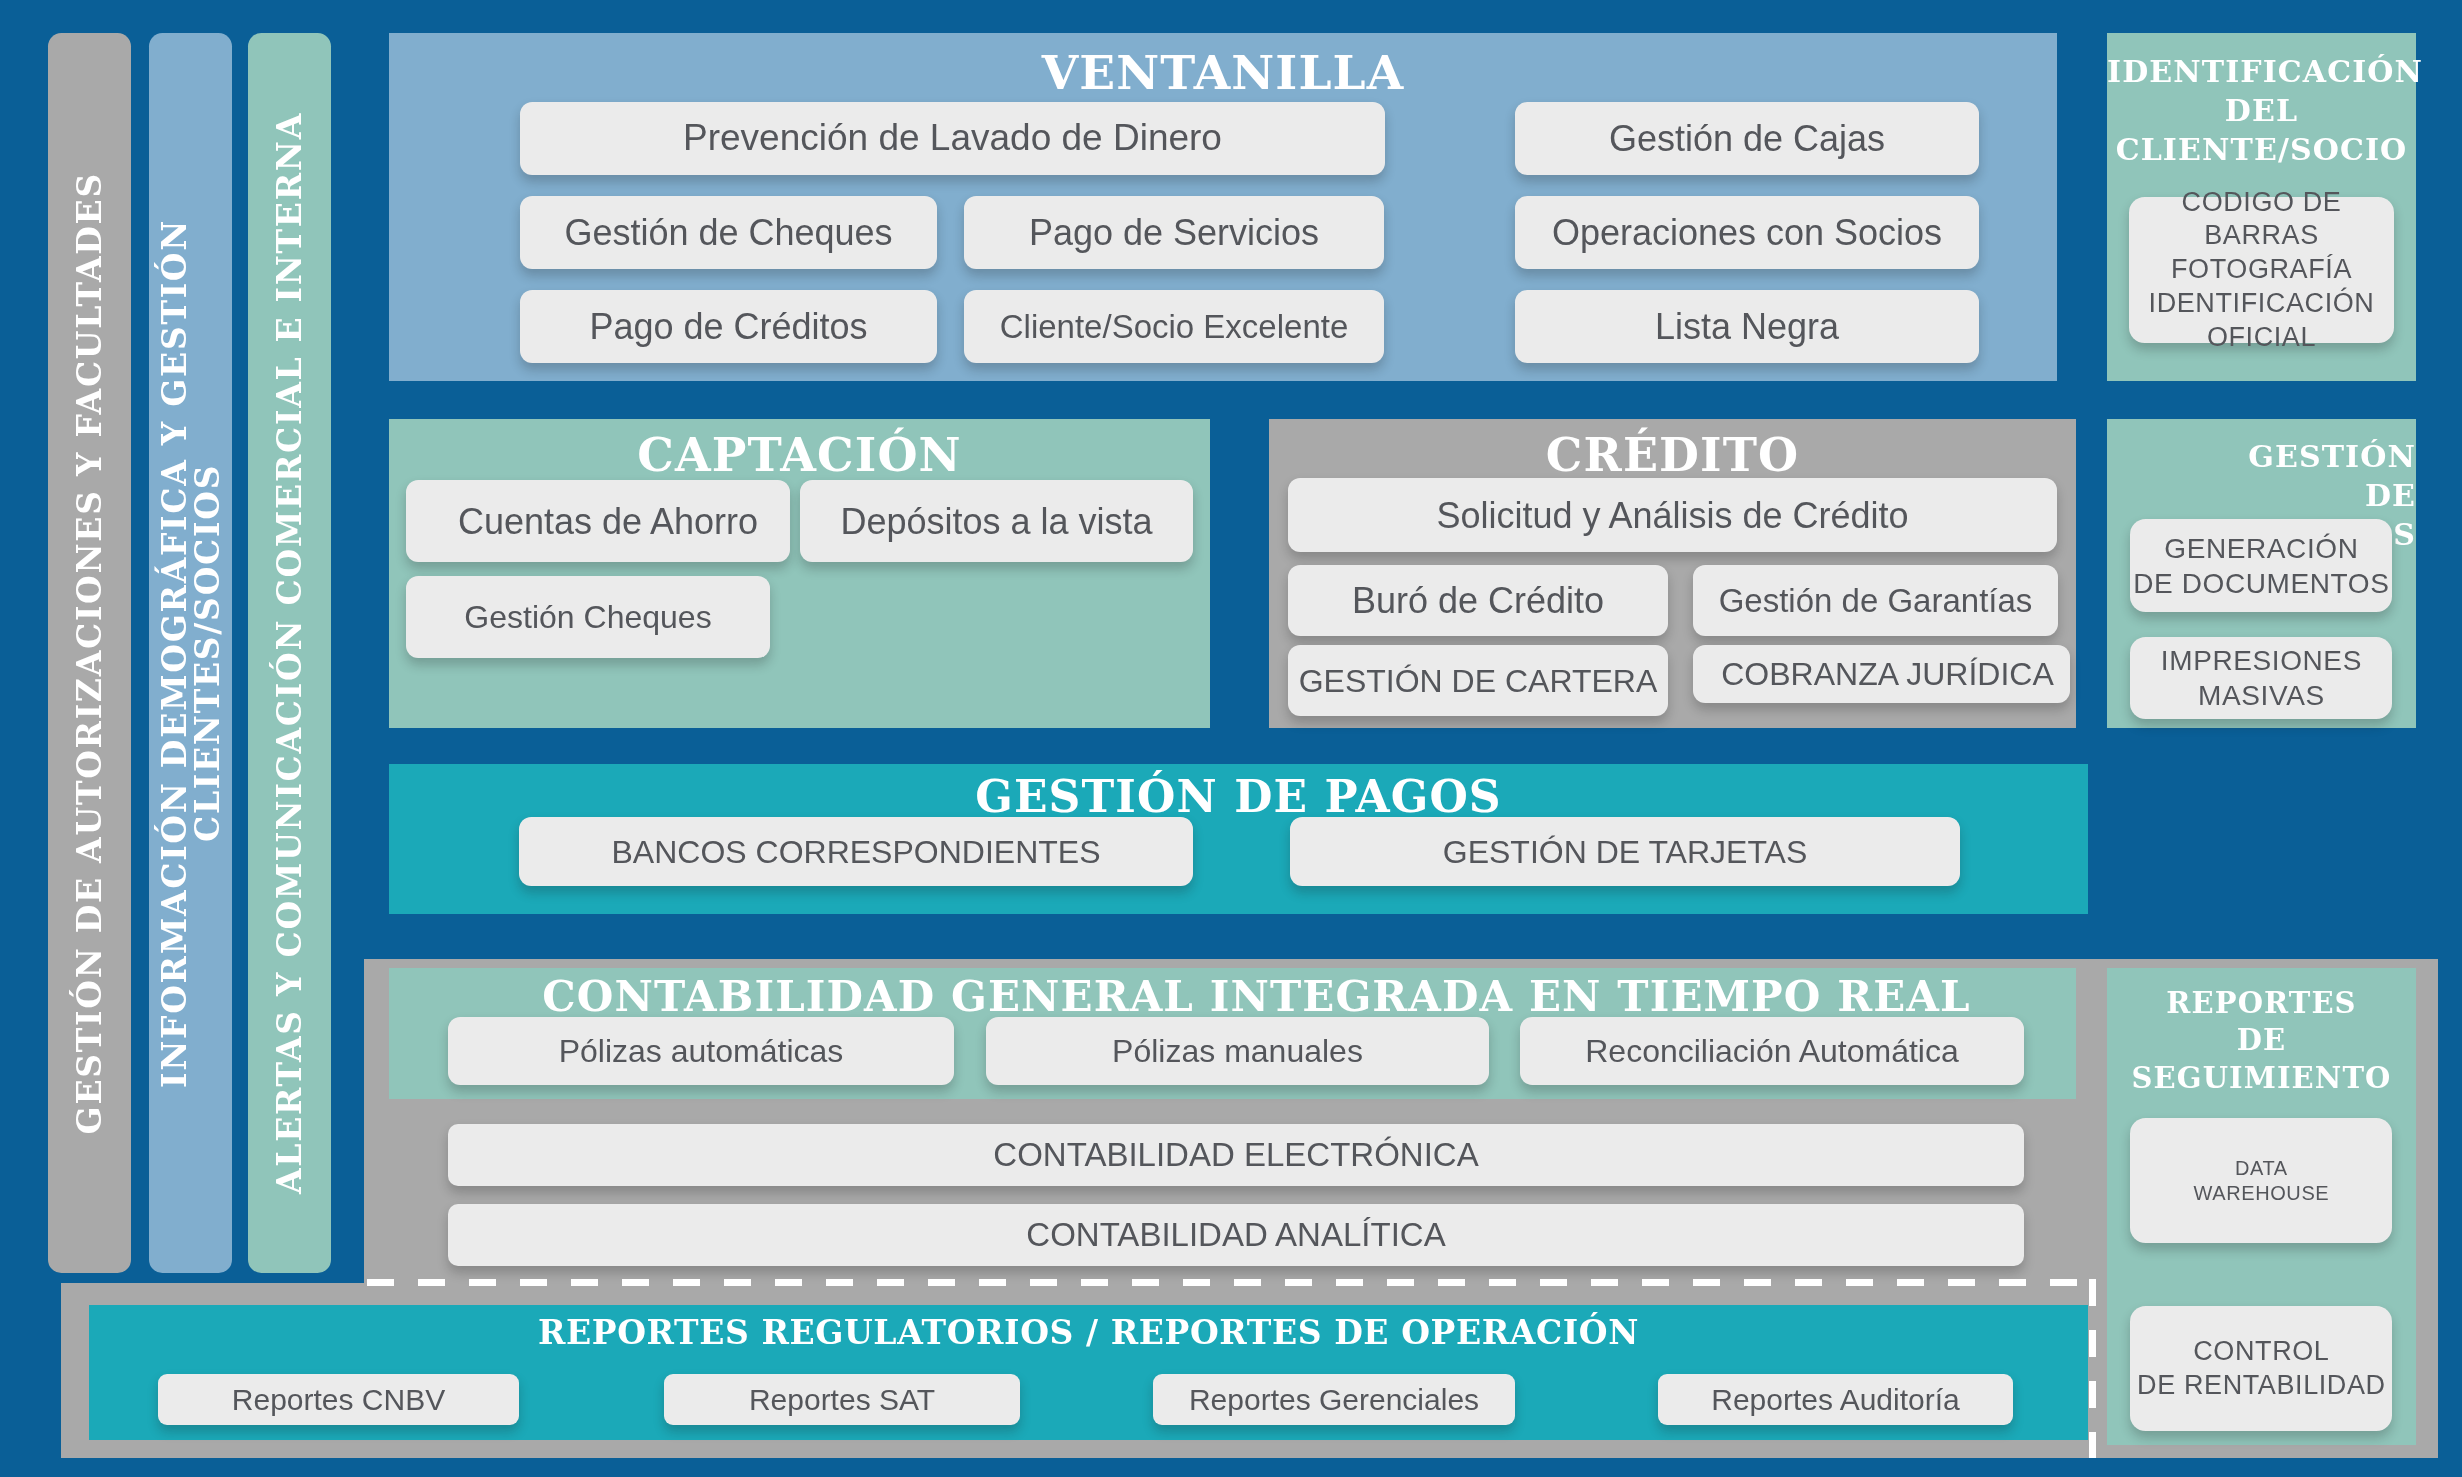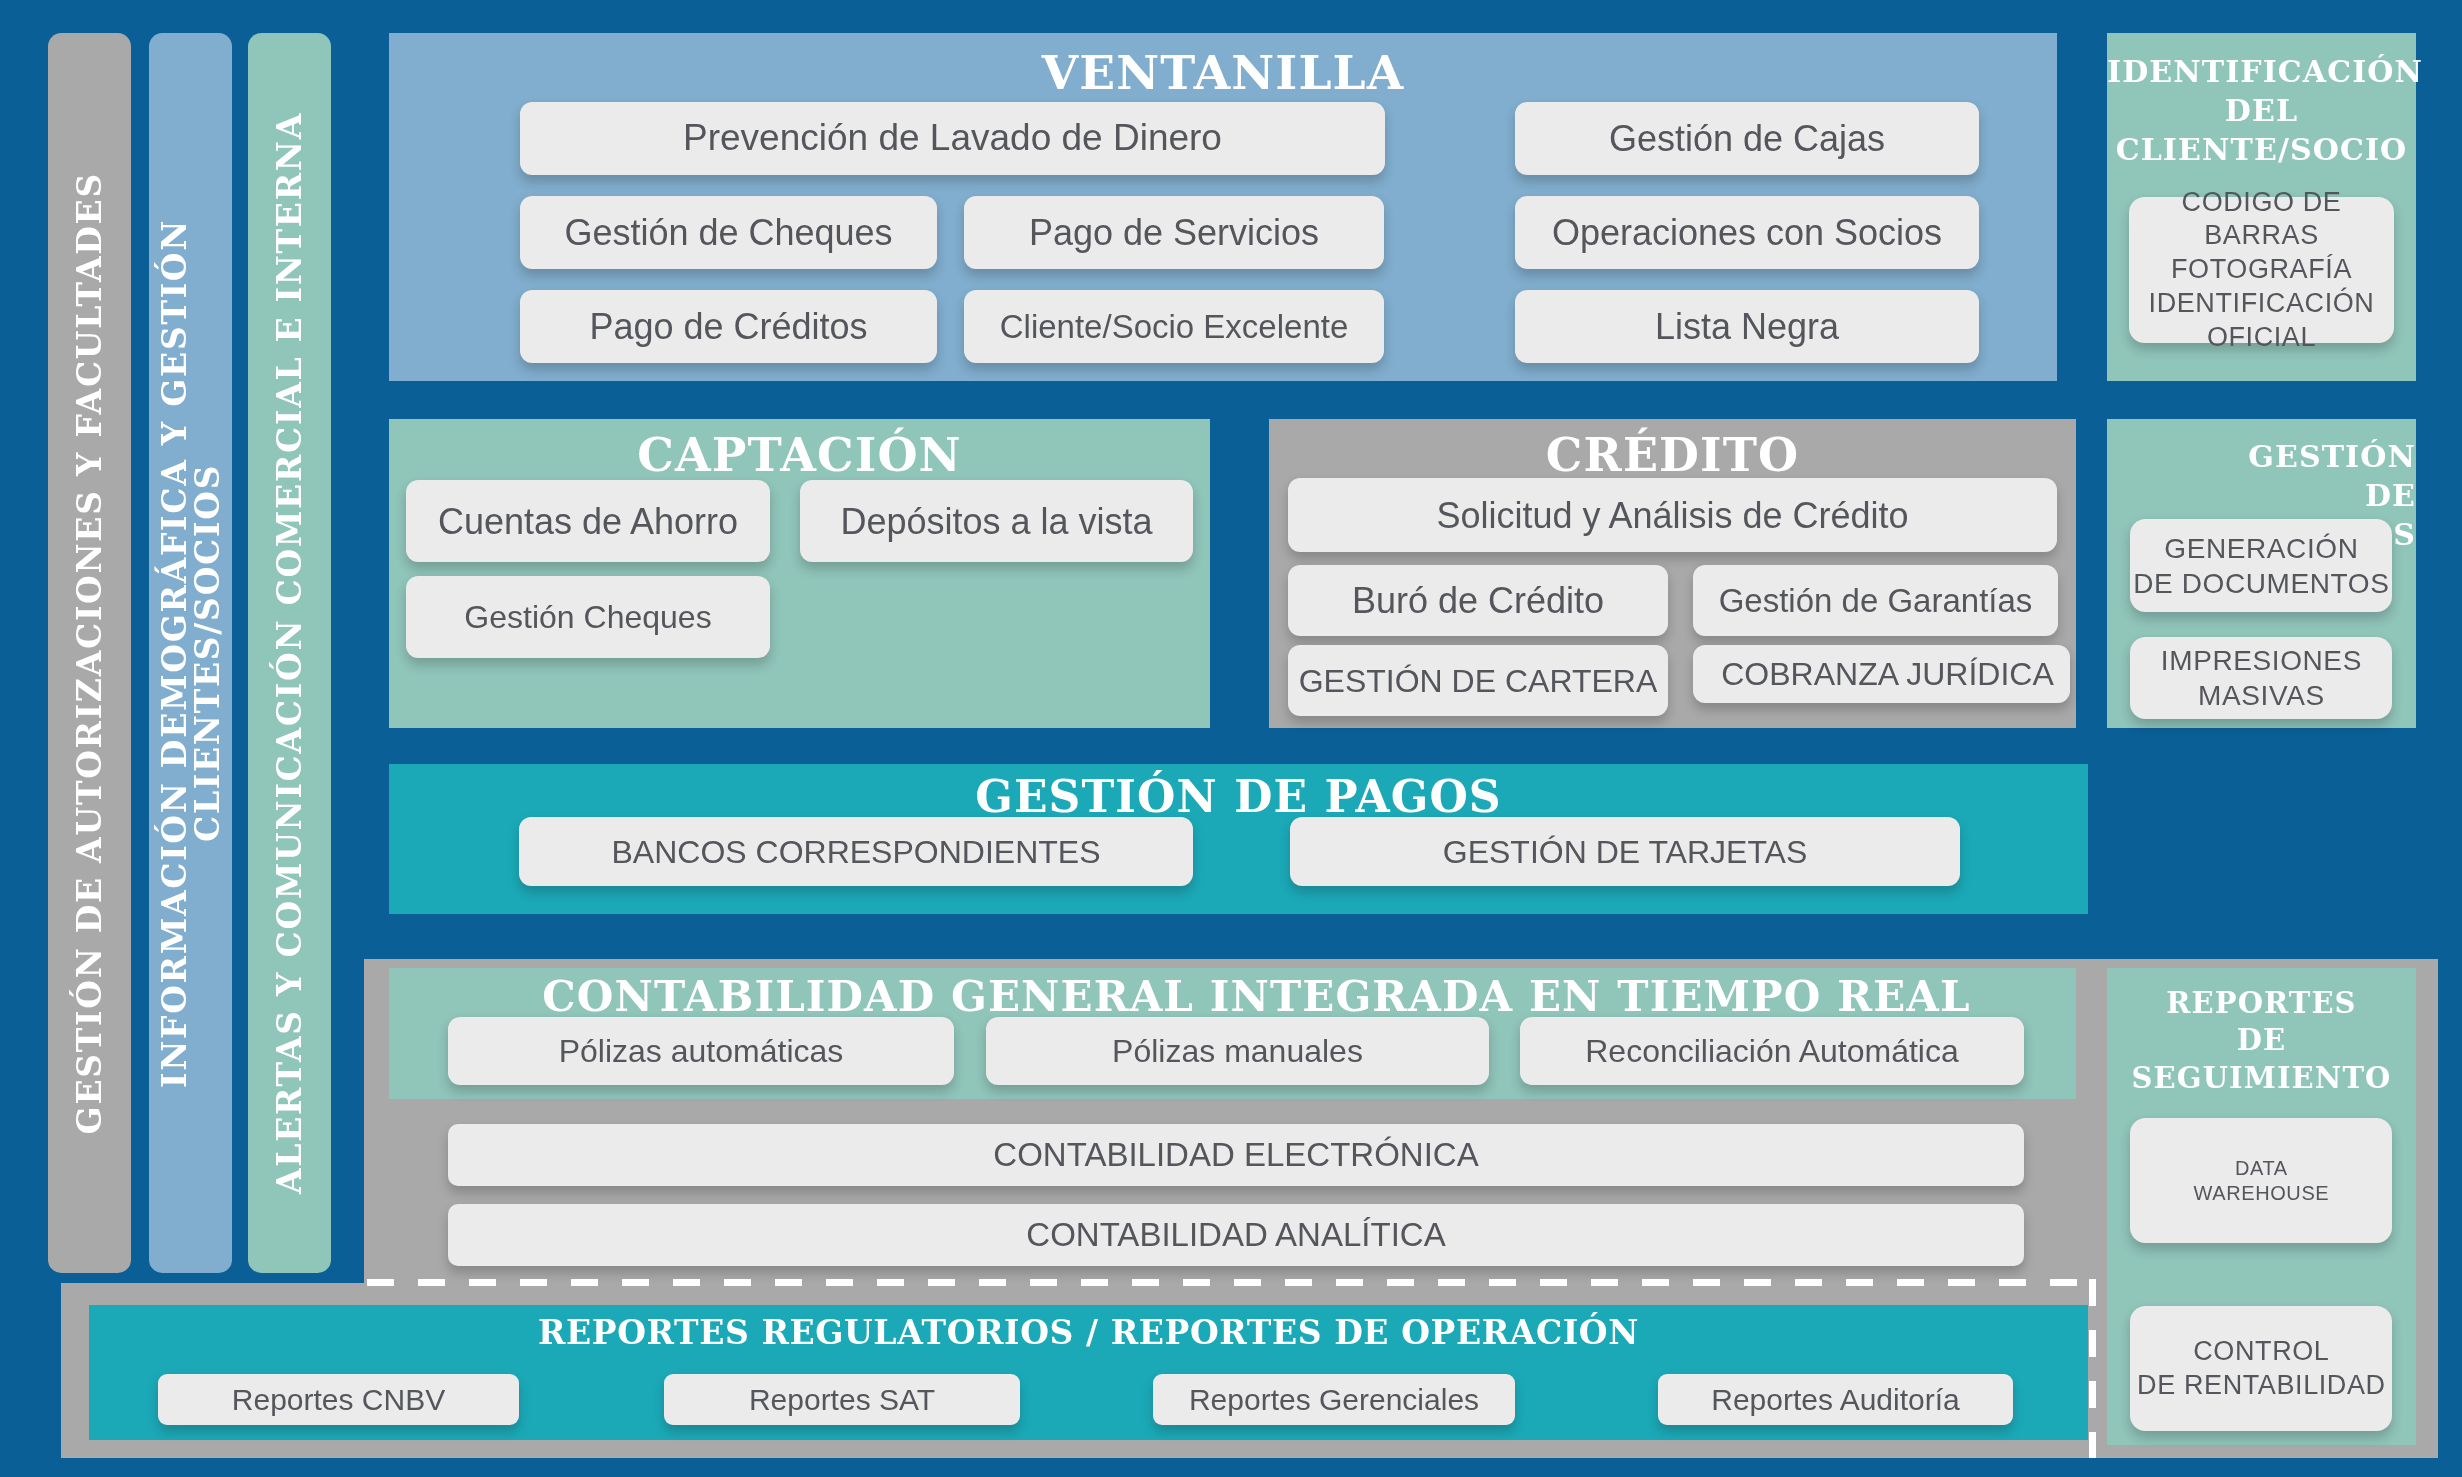--- a/index.html
+++ b/index.html
@@ -46,21 +46,21 @@
   #btn-lista-negra{left:1126px;top:257px;width:464px;height:73px;font-size:36px;}
 
   
   #identificacion{left:2107px;top:33px;width:309px;height:348px;background:#90C5BA;}
   #identificacion .module-title{top:19px;font-size:30px;line-height:1.3;}
   #btn-identificacion{left:22px;top:164px;width:265px;height:146px;font-size:27px;letter-spacing:0.6px;border-radius:15.6px;}
 
   
   #captacion{left:389px;top:419px;width:821px;height:309px;background:#90C5BA;}
   #captacion .module-title{top:9px;font-size:46px;}
-  #btn-cuentas{left:17px;top:61px;width:364px;height:82px;font-size:36px;}
+  #btn-cuentas{left:17px;top:61px;width:364px;height:82px;font-size:36px;padding-left:20px;}
   #btn-vista{left:411px;top:61px;width:393px;height:82px;font-size:36px;}
   #btn-gestion-cheques{left:17px;top:157px;width:364px;height:82px;font-size:32px;}
   #btn-plazo{left:411px;top:157px;width:393px;height:82px;font-size:36px;}
 
   
   #credito{left:1269px;top:419px;width:807px;height:309px;background:#A9A9A9;}
   #credito .module-title{top:9px;font-size:46px;}
   #btn-solicitud{left:19px;top:59px;width:769px;height:74px;font-size:36px;}
   #btn-buro{left:19px;top:146px;width:380px;height:71px;font-size:36px;}
   #btn-garantias{left:424px;top:146px;width:365px;height:71px;font-size:33px;}

